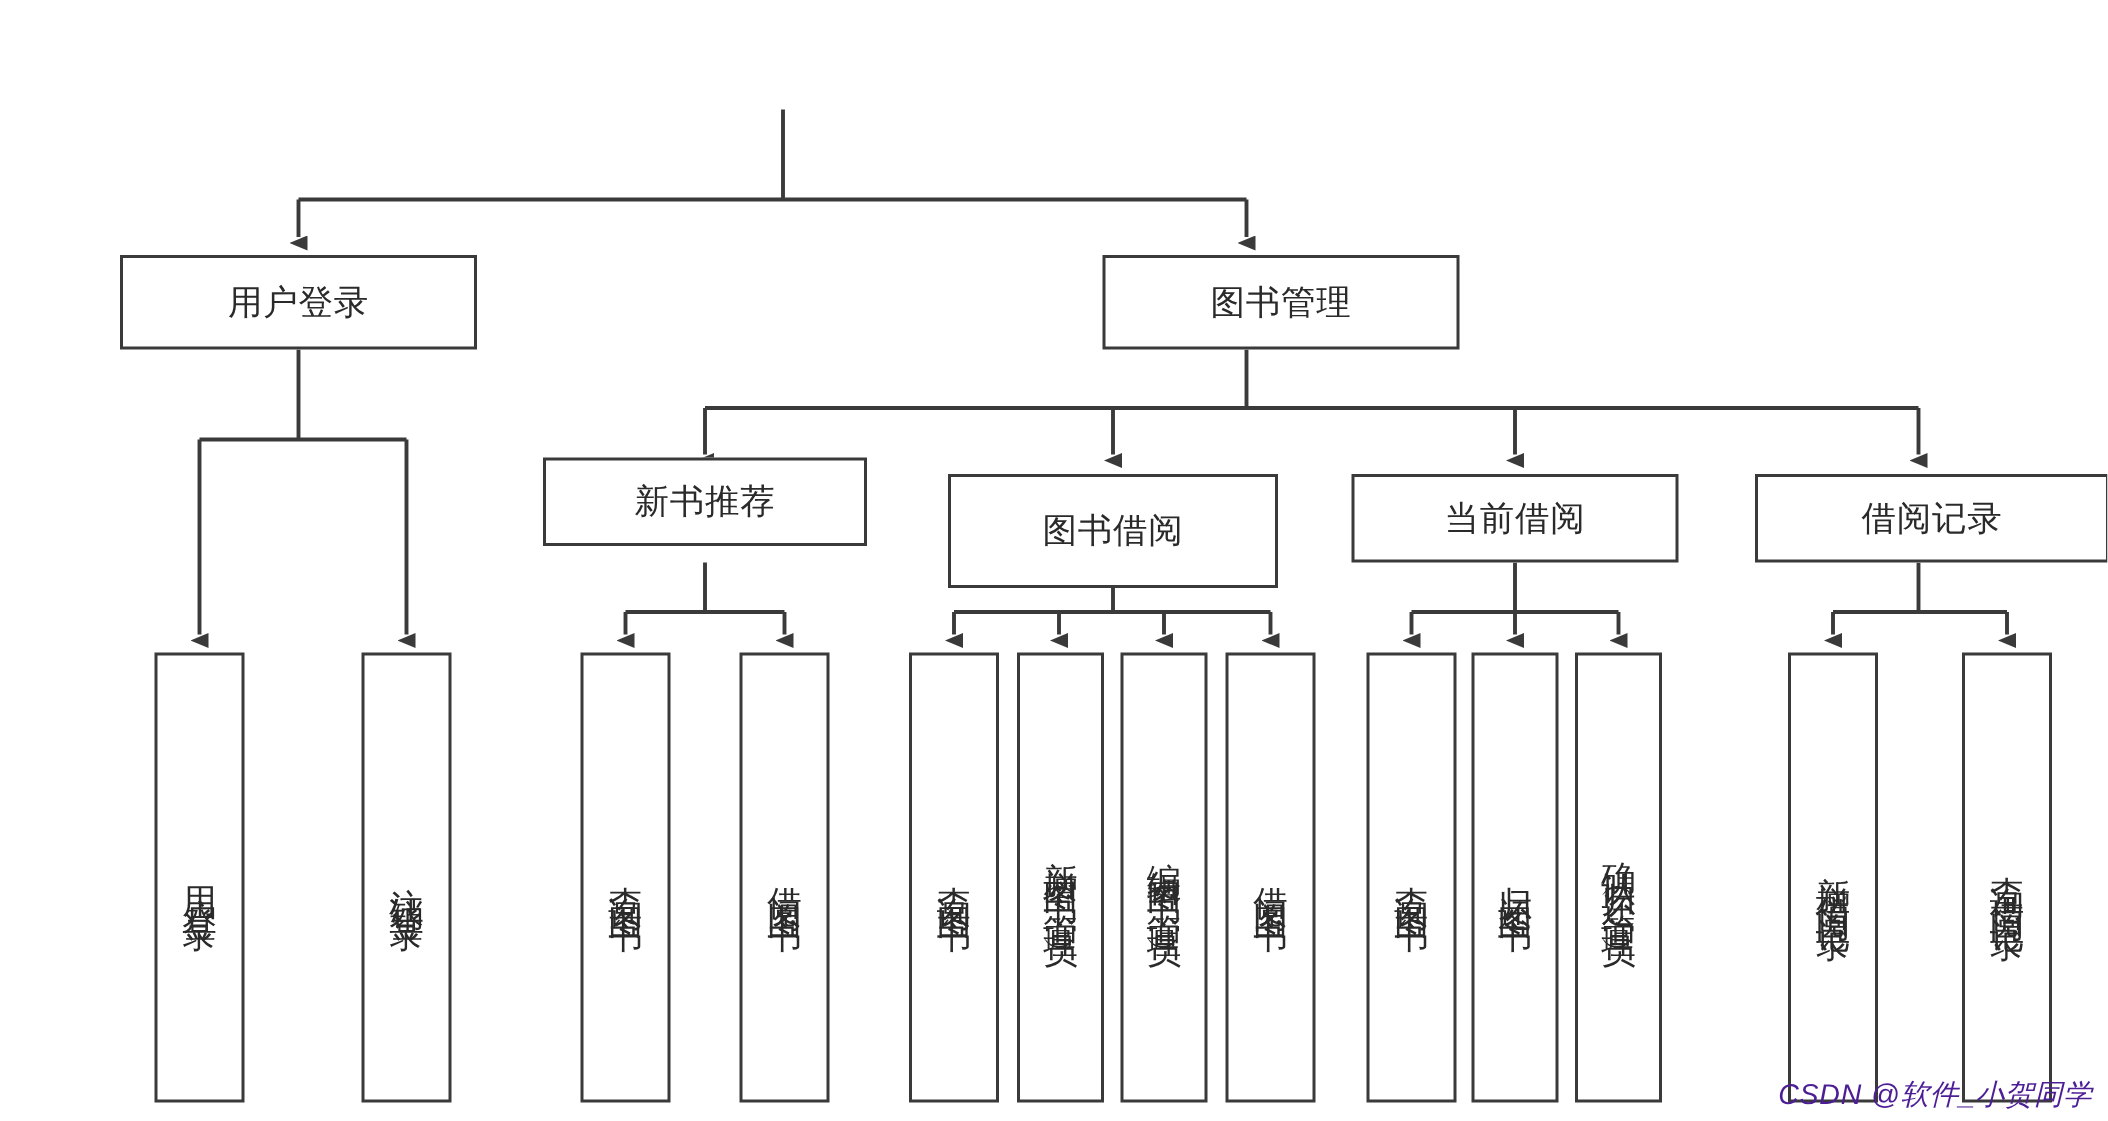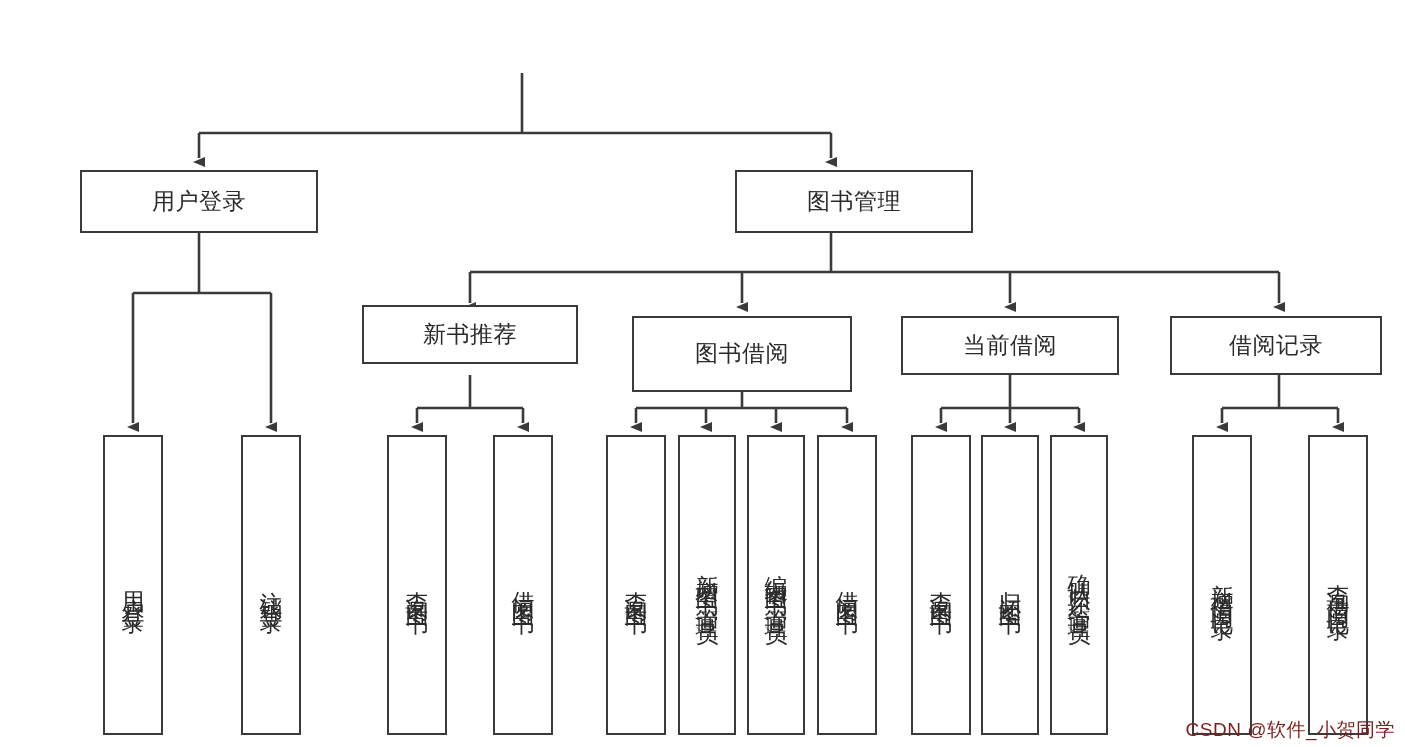--- a/index.html
+++ b/index.html
@@ -59,24 +59,25 @@
   .node-v > span {
     writing-mode: vertical-rl;
     text-orientation: upright;
     display: block;
   }
   .watermark {
     position: absolute;
     right: 10px;
     bottom: 4px;
     font-size: 19px;
-    color: #7f1d1d;
+    color: #4c1d95;
     white-space: nowrap;
     z-index: 3;
     letter-spacing: 0.5px;
+    font-style: italic;
   }
 </style>
 </head>
 <body>
 
 <div id="canvas">
 
   <svg id="edges" viewBox="0 0 1405 747">
     <defs>
       <marker id="arrow" markerWidth="10" markerHeight="12" refX="1" refY="6" orient="auto" markerUnits="userSpaceOnUse">
@@ -137,21 +138,21 @@
 
   <div class="node node-h" style="left:362px; top:305px; width:216px; height:59px;">
     <span>新书推荐</span>
   </div>
   <div class="node node-h" style="left:632px; top:316px; width:220px; height:76px;">
     <span>图书借阅</span>
   </div>
   <div class="node node-h" style="left:901px; top:316px; width:218px; height:59px;text-align:center;">
     <span>当前借阅</span>
   </div>
-  <div class="node node-h" style="left:1170px; top:316px; width:212px; height:59px;">
+  <div class="node node-h" style="left:1170px; top:316px; width:236px; height:59px;">
     <span>借阅记录</span>
   </div>
 
   <div class="node node-v" style="left:103px; top:435px; width:60px; height:300px;">
     <span>用户登录</span>
   </div>
   <div class="node node-v" style="left:241px; top:435px; width:60px; height:300px;">
     <span>注销登录</span>
   </div>
 

